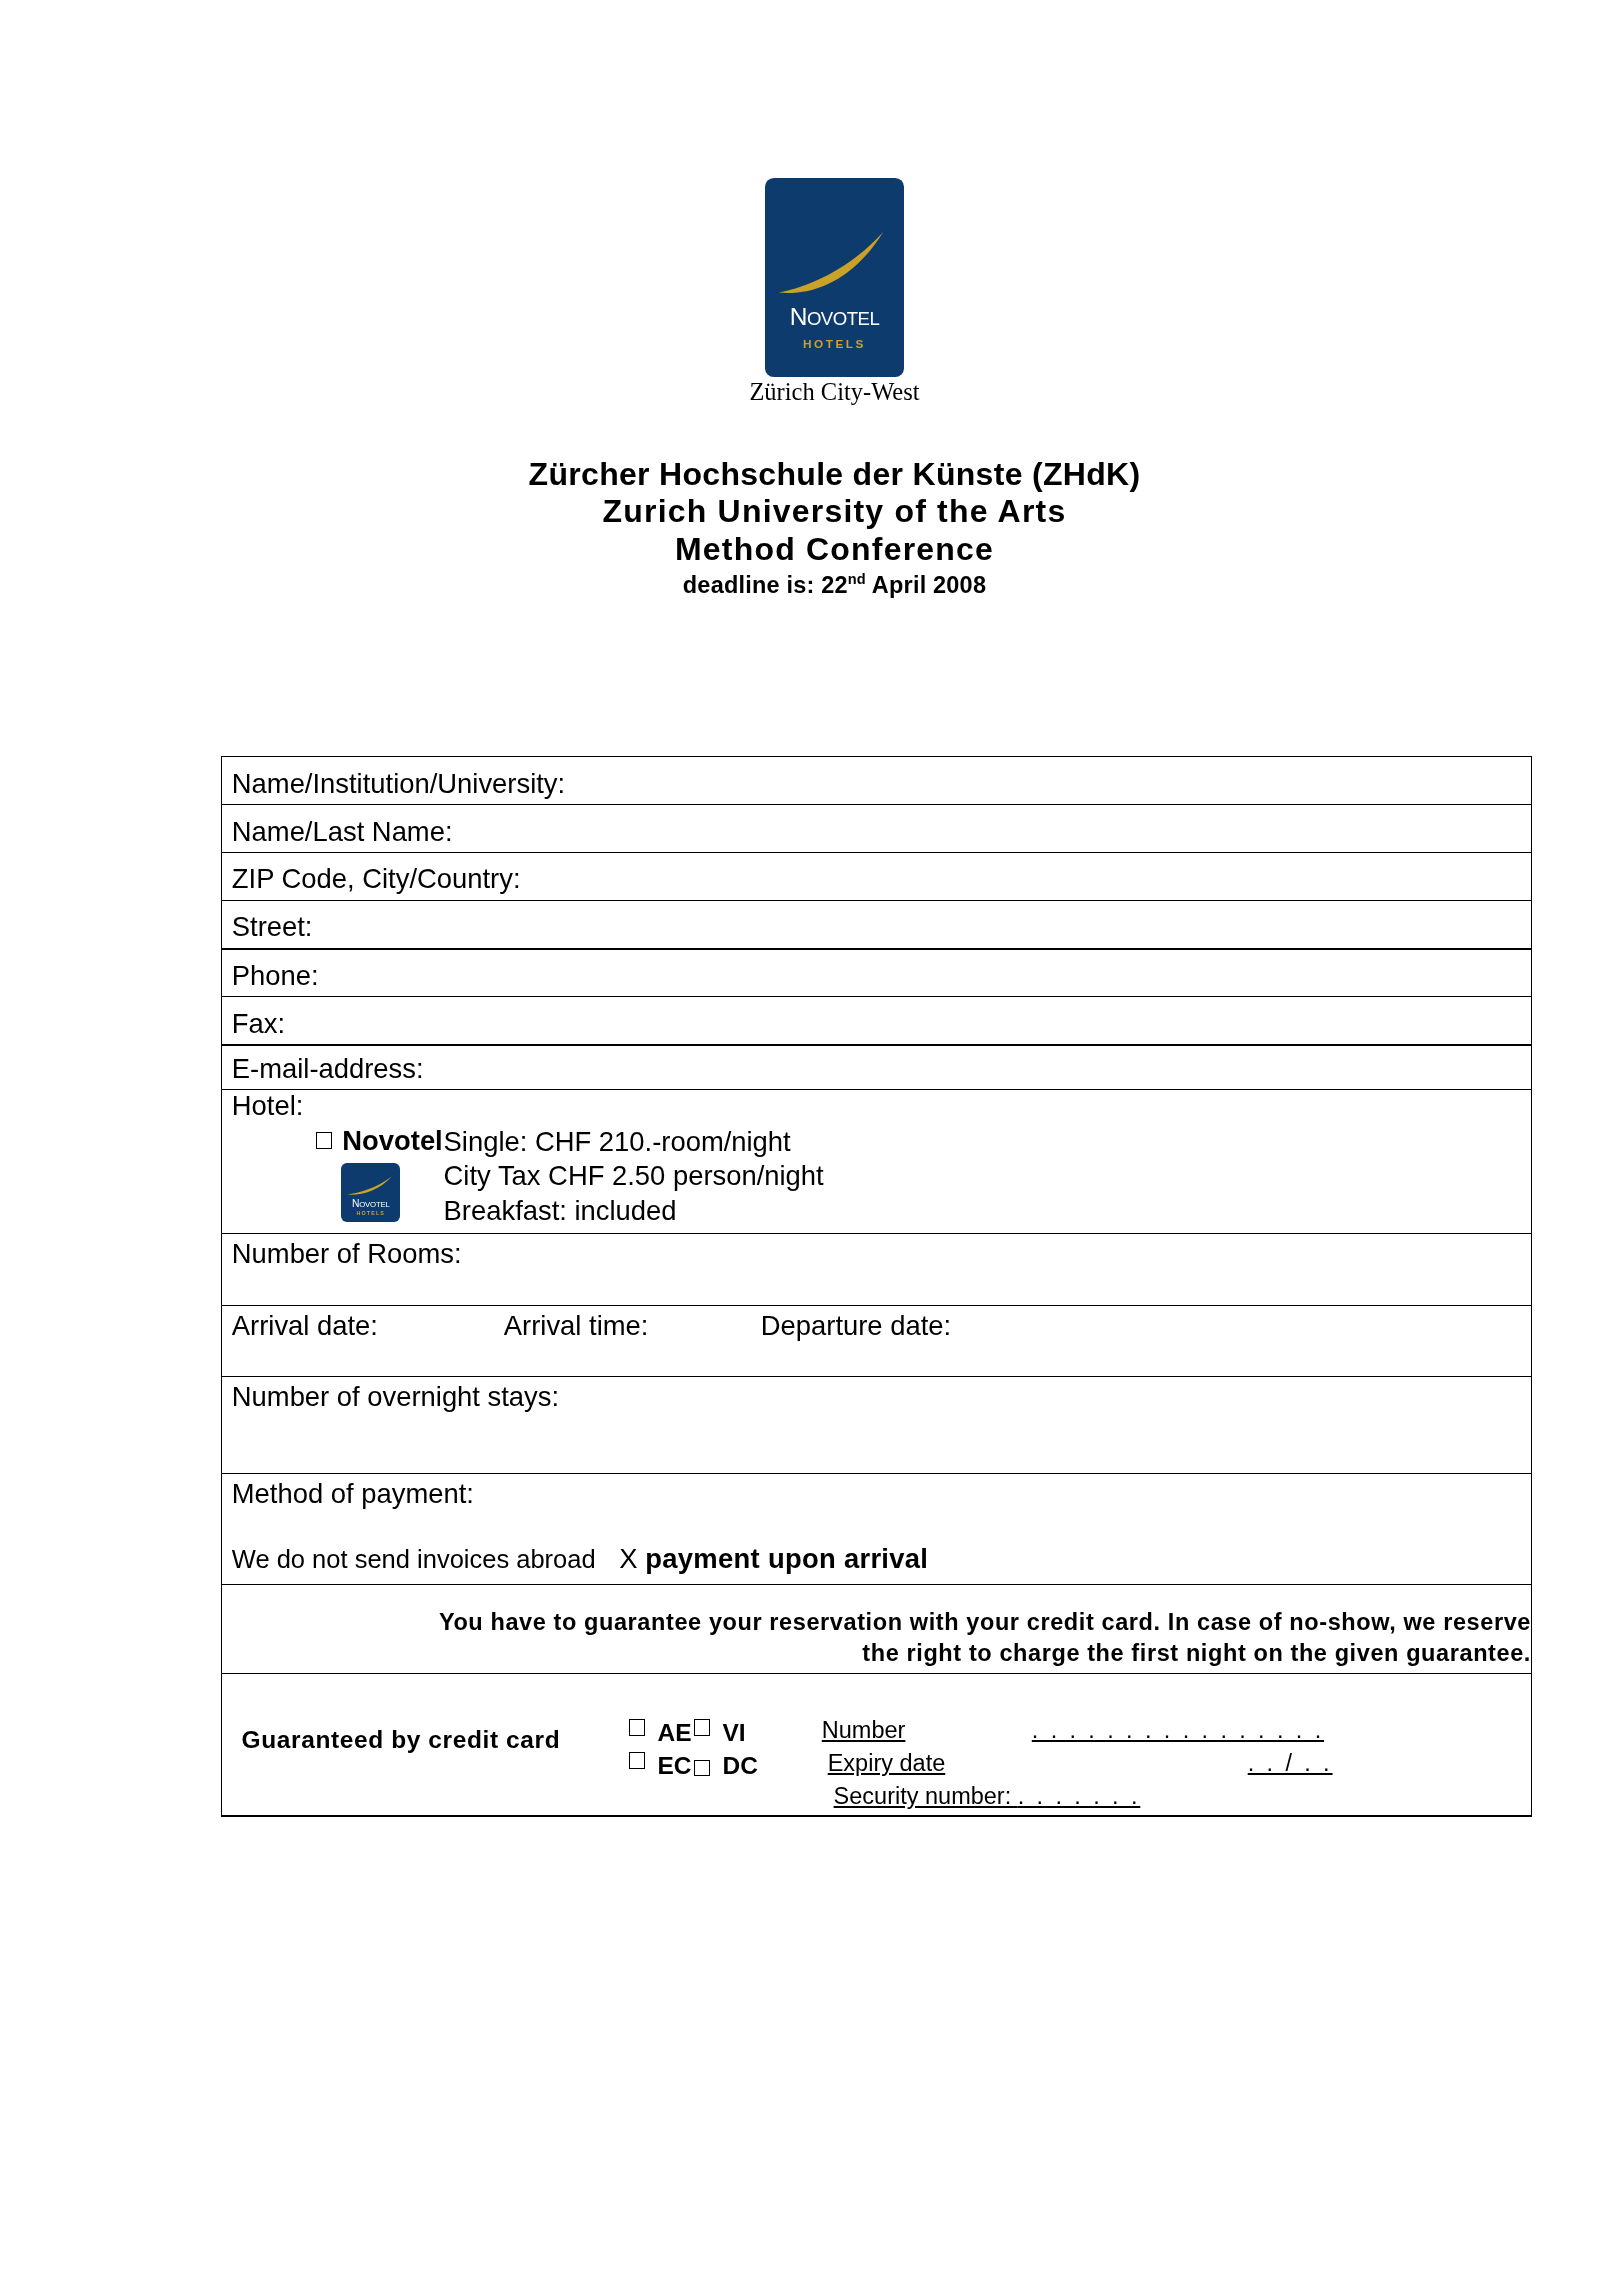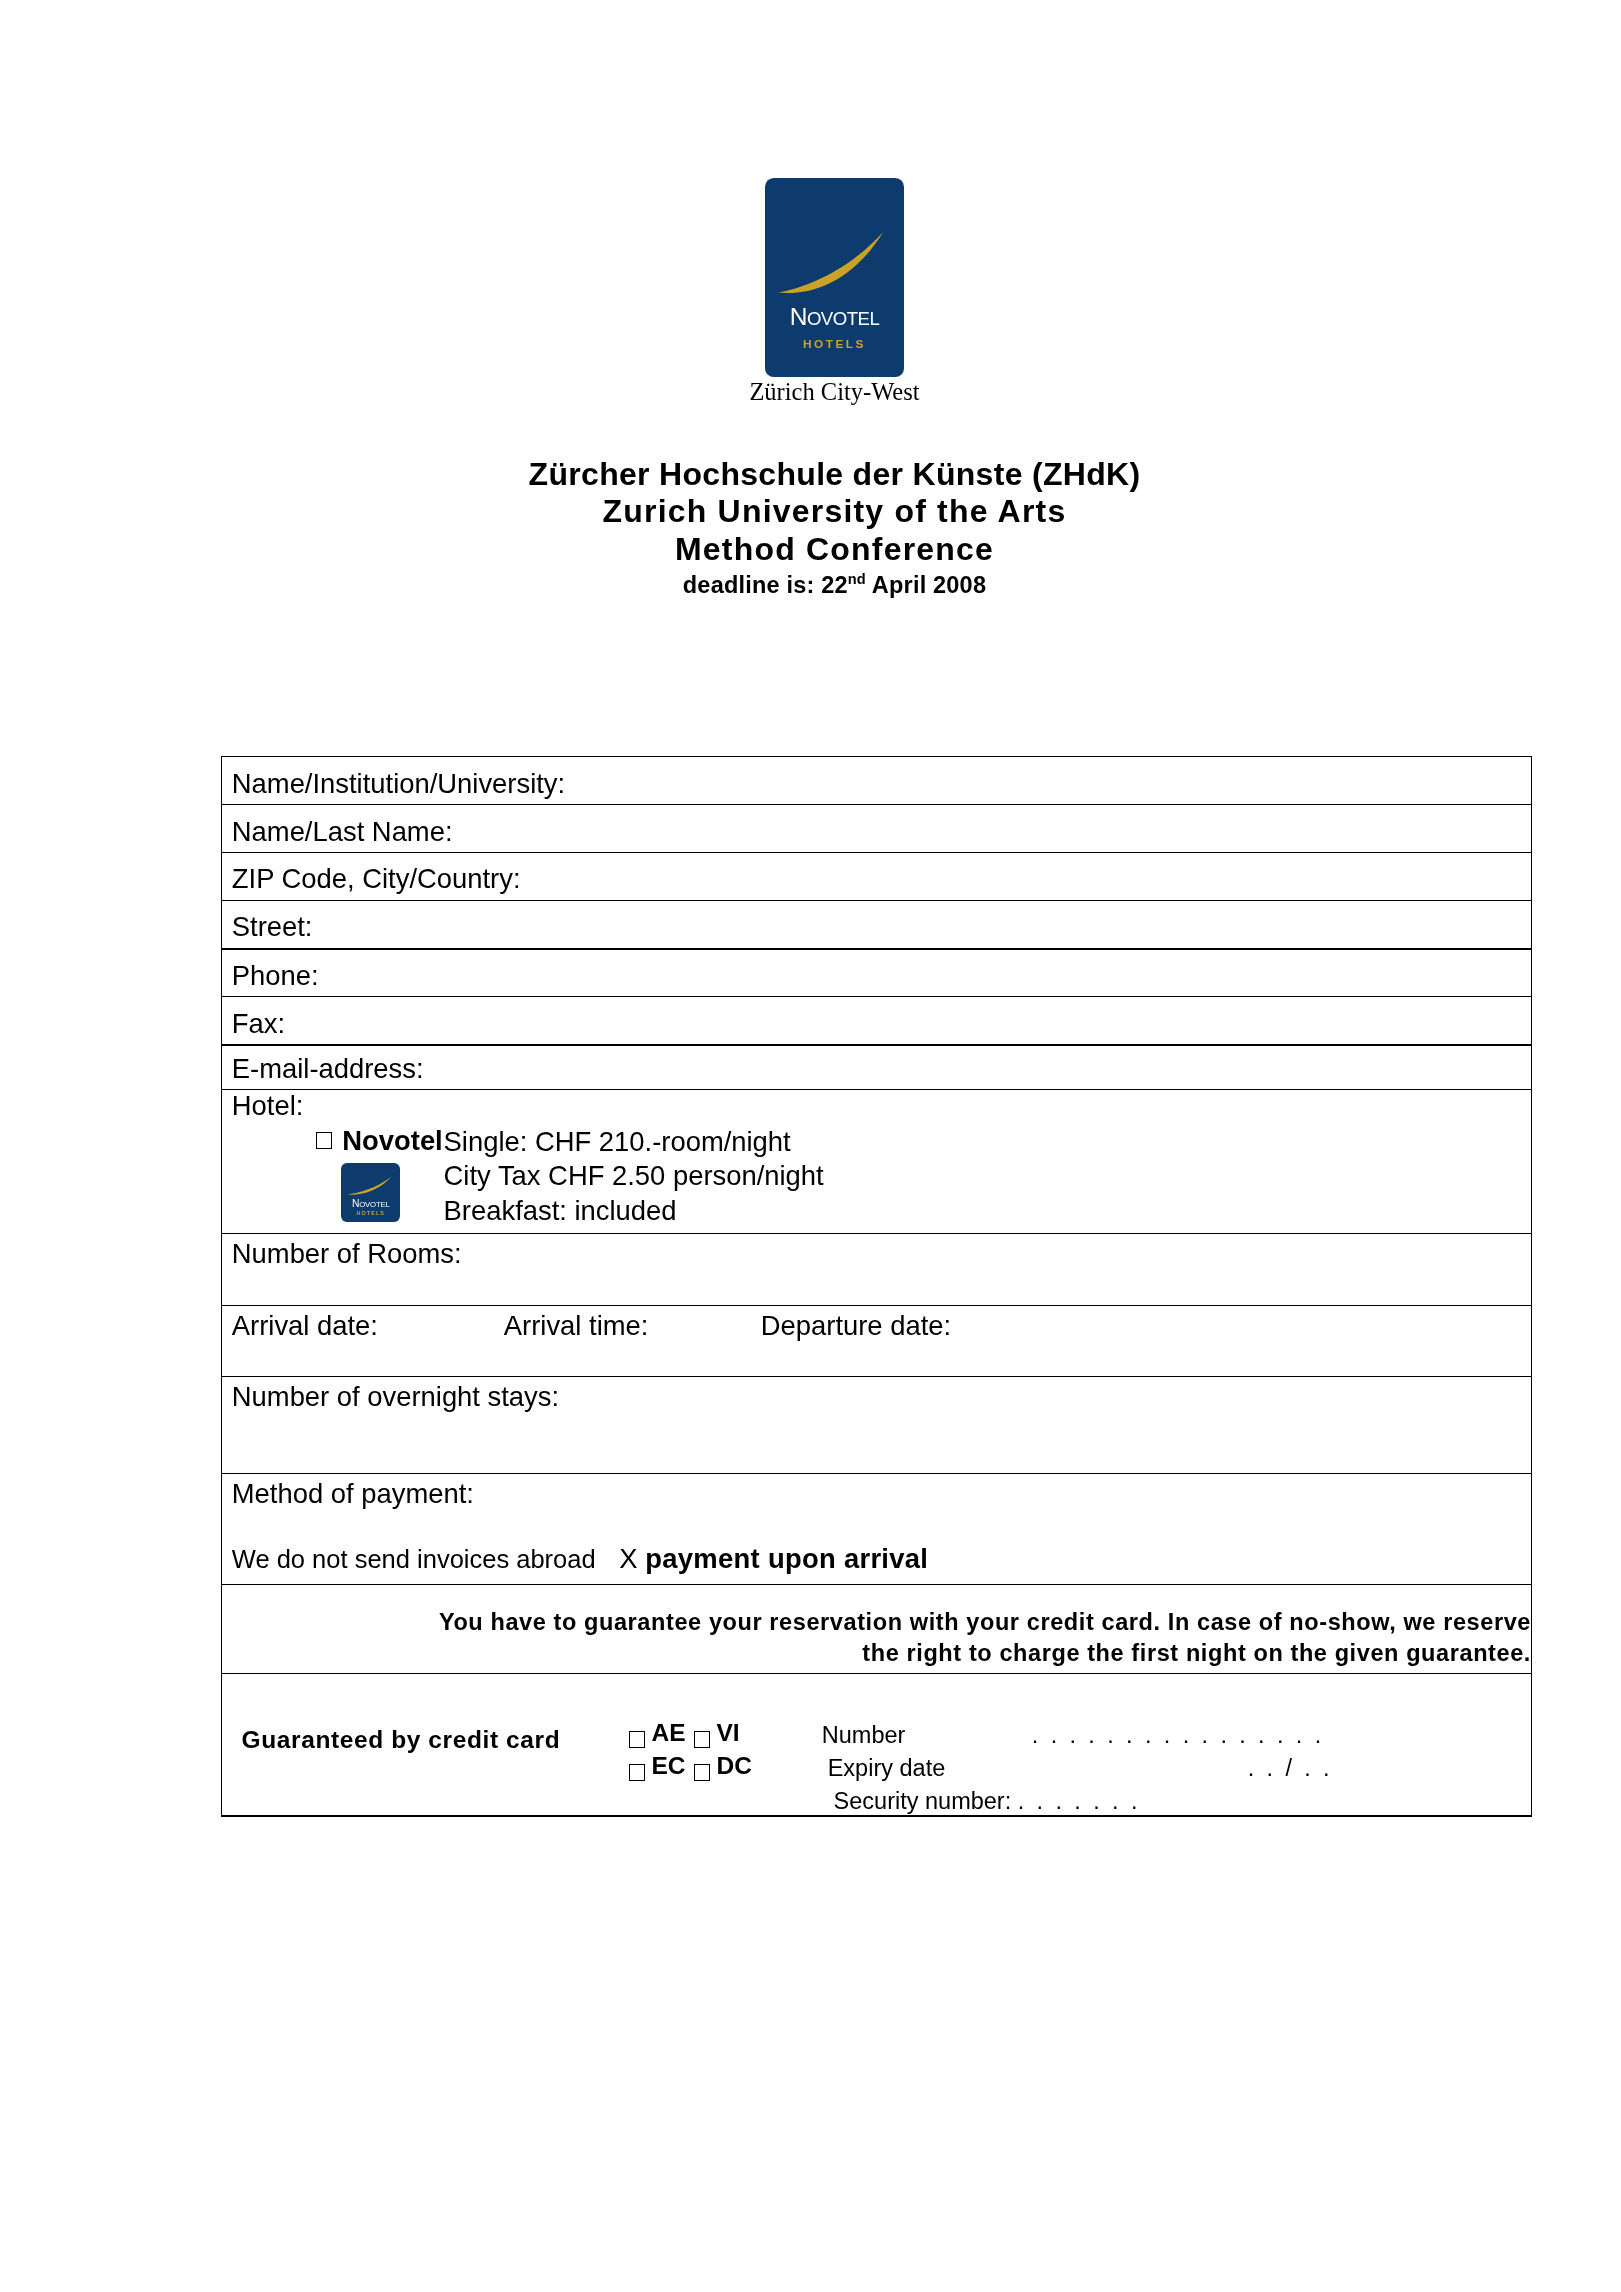--- a/index.html
+++ b/index.html
@@ -252,33 +252,33 @@
     font-size: 24.5px;
     font-weight: 700;
   }
   .cc-boxrow {
     display: flex;
     align-items: center;
     height: 33px;
   }
   .cc-boxrow .item {
     display: flex;
-    align-items: flex-end;
-    gap: 6px;
+    align-items: flex-start;
+    gap: 12px;
   }
   .cc-boxrow .item.first { width: 65px; }
   .cc-boxrow .item.lowbox .chk { margin-top: 7.8px; }
   .cc-fields {
     position: absolute;
     left: 590px;
     top: 43px;
     font-size: 23.5px;
     font-weight: 400;
   }
-  .cc-fieldrow { height: 33px; display: flex; align-items: flex-end; white-space: pre; }
+  .cc-fieldrow { height: 33px; display: flex; align-items: flex-start; white-space: pre; text-decoration: underline; }
   .cc-fieldrow .lbl1 { display: inline-block; width: 210px; }
   .cc-fieldrow .lbl2 { display: inline-block; width: 210px; padding-left: 5.9px; }
   .cc-fieldrow .lbl3 { padding-left: 11.8px; }
   .dots { letter-spacing: 2.9px; }
 </style>
 </head>
 <body>
 
 <div class="page">
 

